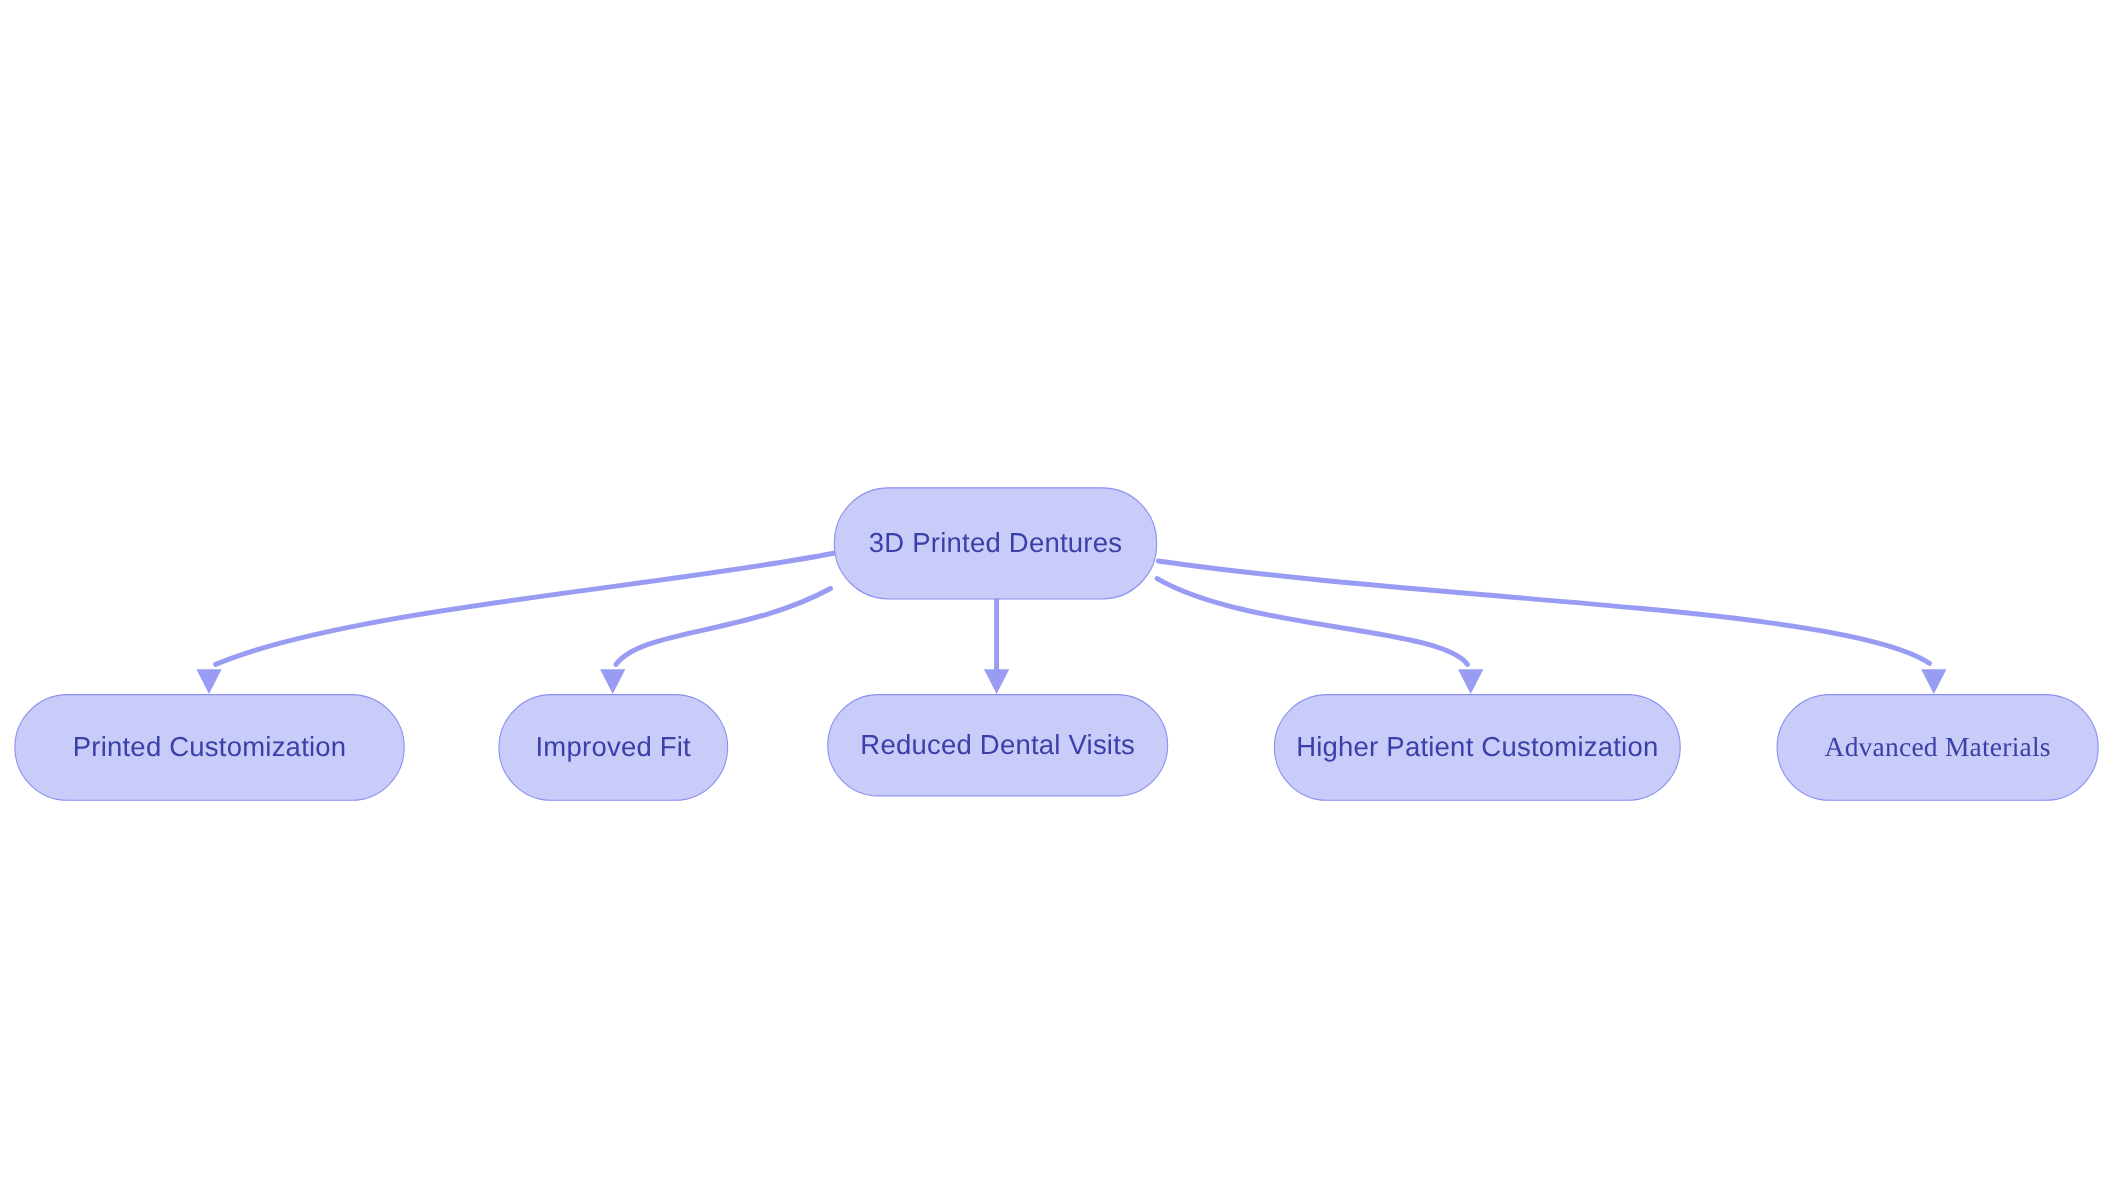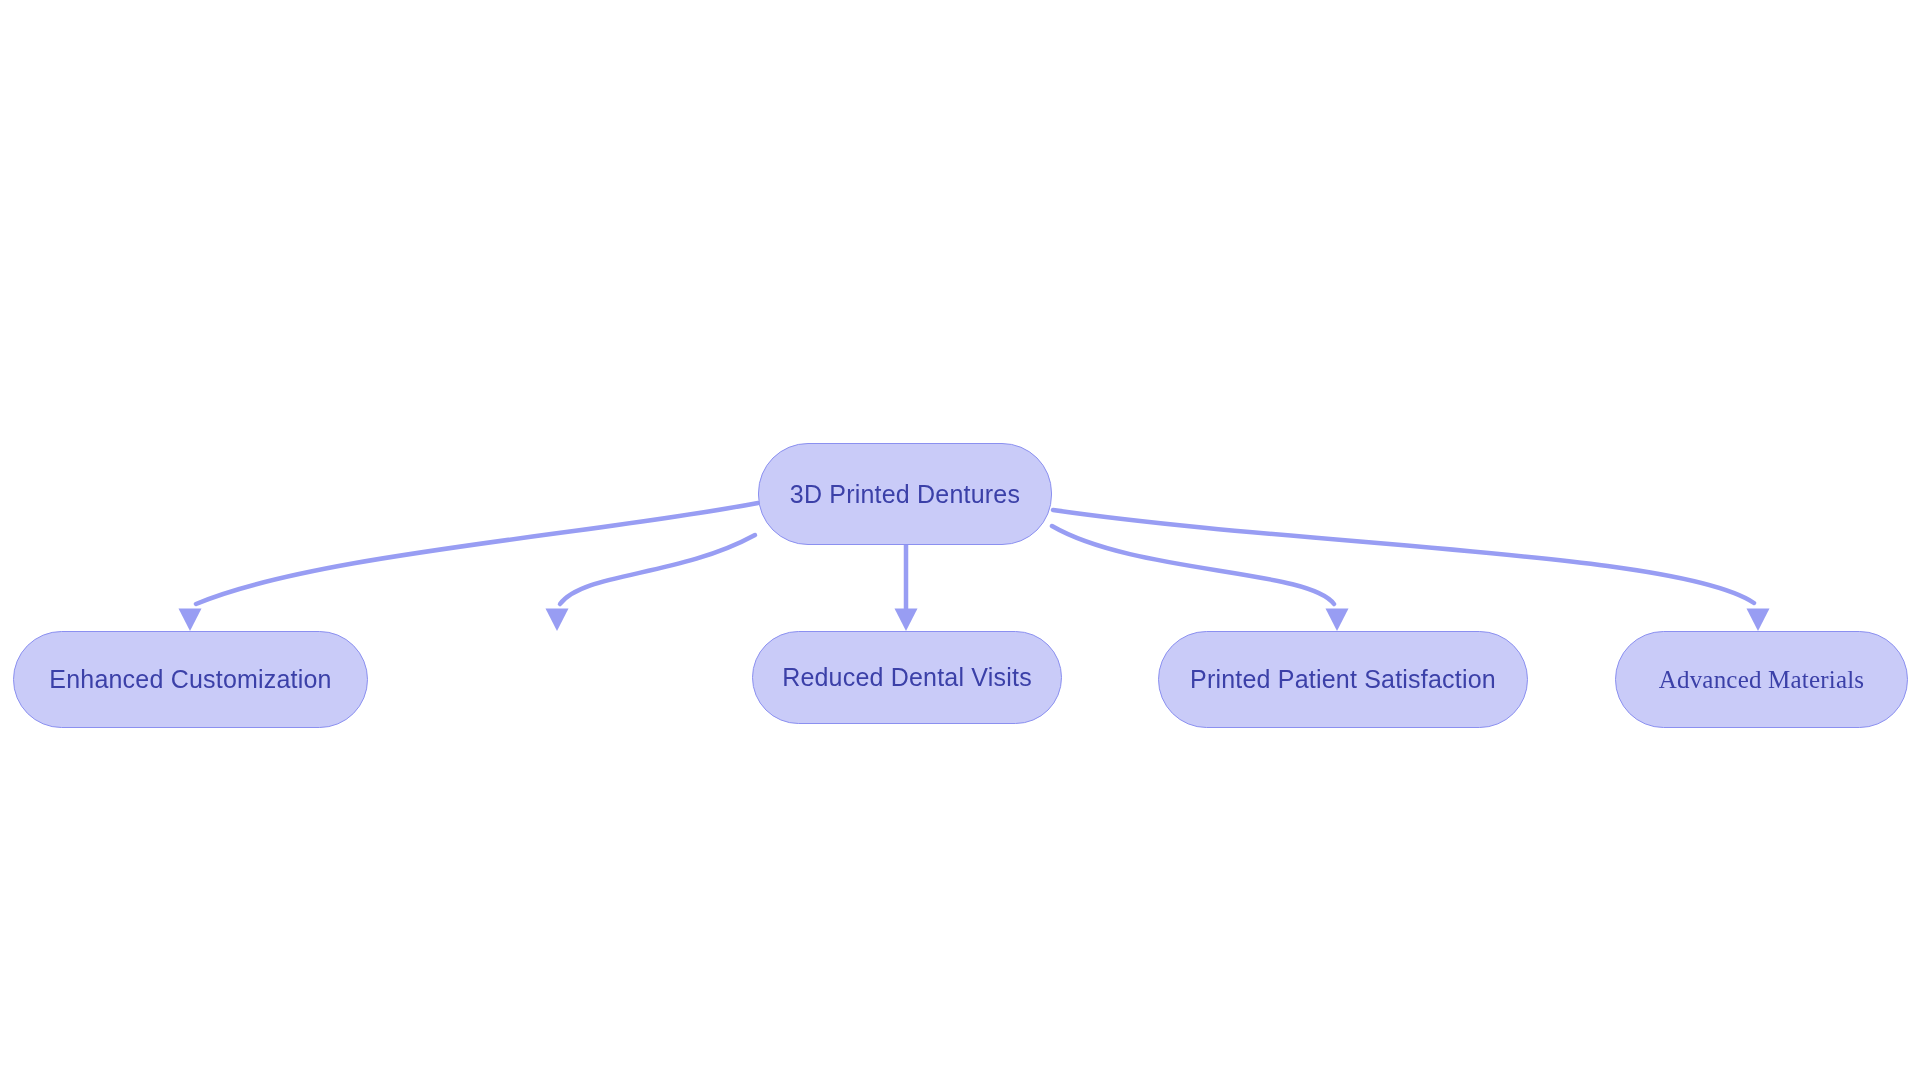--- a/index.html
+++ b/index.html
@@ -66,24 +66,27 @@
       <path d="M1052,478 C1135,526 1308,521 1334,556" class="edge-line"></path>
       <polygon points="1325.5,560.5 1348.5,560.5 1337,583" class="edge-arrow"></polygon>
       <path d="M1053,462 C1310,499 1678,504 1754,555" class="edge-line"></path>
       <polygon points="1746.5,560.5 1769.5,560.5 1758,583" class="edge-arrow"></polygon>
     </svg>
 
 <div class="node node-root" style="left: 758px; top: 395px; width: 294px; height: 102px;">
       <span class="node-label">3D Printed Dentures</span>
     </div>
     <div class="node node-child" style="left: 13px; top: 583px; width: 355px; height: 97px;">
-      <span class="node-label">Enhanced Customization</span>
+      <span class="node-label">Printed Customization</span>
+    </div>
+    <div class="node node-child" style="left: 453px; top: 583px; width: 209px; height: 97px;">
+      <span class="node-label">Improved Fit</span>
     </div>
     <div class="node node-child" style="left: 752px; top: 583px; width: 310px; height: 93px;">
       <span class="node-label">Reduced Dental Visits</span>
     </div>
     <div class="node node-child" style="left: 1158px; top: 583px; width: 370px; height: 97px;">
-      <span class="node-label">Printed Patient Satisfaction</span>
+      <span class="node-label">Higher Patient Customization</span>
     </div>
     <div class="node node-child" style="left: 1615px; top: 583px; width: 293px; height: 97px; font-family: Liberation Serif, serif;">
       <span class="node-label">Advanced Materials</span>
     </div>
   </div>
 
 </body></html>

